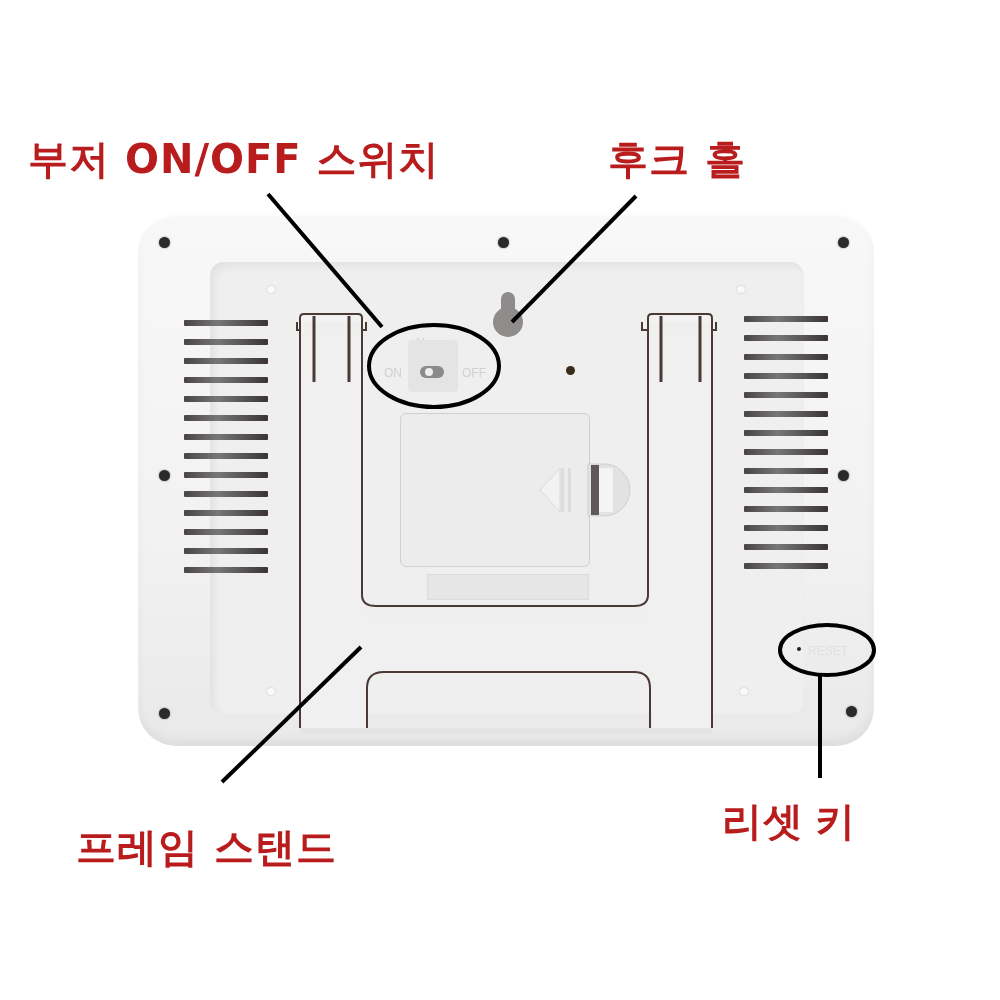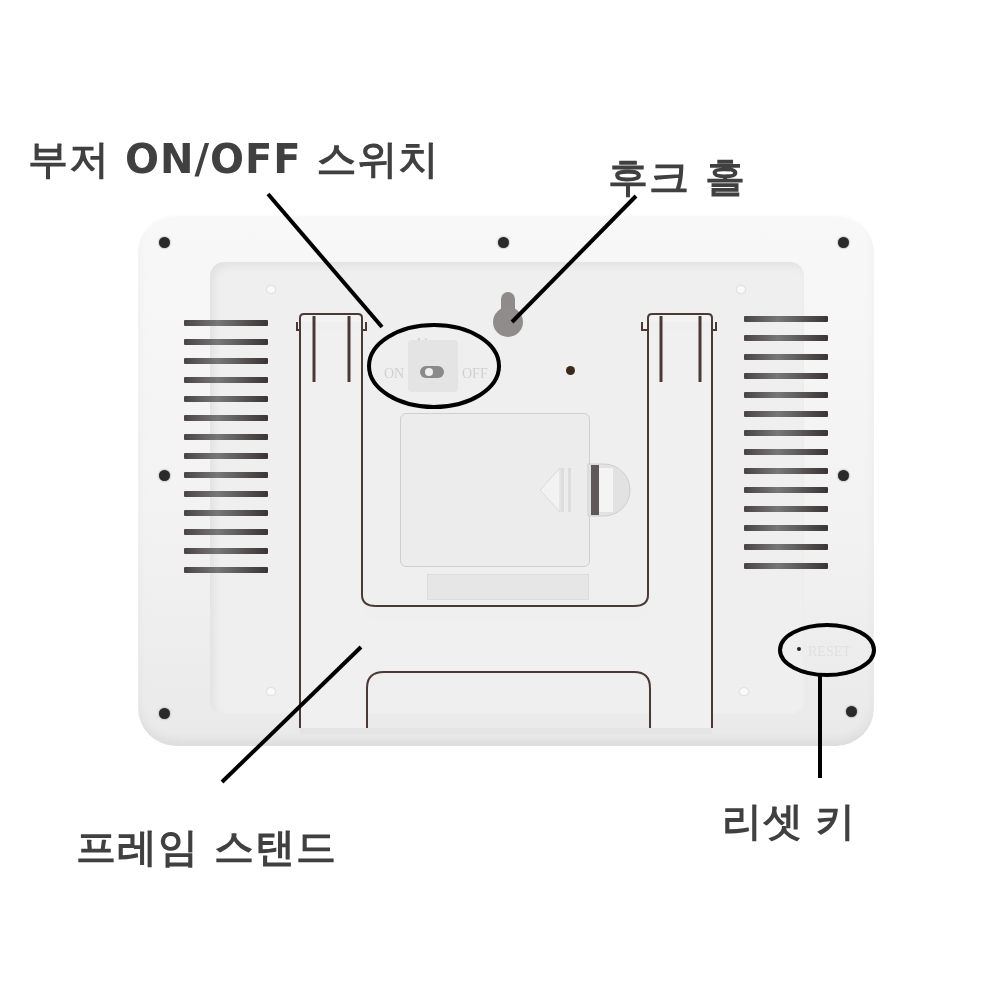--- a/index.html
+++ b/index.html
@@ -1,40 +1,40 @@
 <!DOCTYPE html>
 <html><head>
 <meta charset="utf-8">
 <style>
   html, body { margin:0; padding:0; background:#ffffff; }
   body { width:1000px; height:1000px; position:relative; overflow:hidden; font-family:"DejaVu Sans", sans-serif; }
-  .label { position:absolute; font-weight:bold; font-size:40px; color:#404040; white-space:nowrap; letter-spacing:1px; }
+  .label { position:absolute; font-weight:bold; font-size:40px; color:#b91c1c; white-space:nowrap; letter-spacing:1px; }
   .device { position:absolute; left:138px; top:214px; width:736px; height:532px; border-radius:38px;
     background:linear-gradient(180deg,#f8f8f8 0%,#f2f2f2 60%,#e9e9e9 100%);
     box-shadow: inset 0 -6px 10px rgba(0,0,0,0.05), inset 0 2px 2px rgba(255,255,255,0.9); }
   .inner { position:absolute; left:72px; top:48px; width:594px; height:452px; border-radius:14px;
     background:#efefef; box-shadow: inset 4px 4px 8px rgba(0,0,0,0.06); }
   .screw { position:absolute; width:11px; height:11px; border-radius:50%; background:#2a2a2a; box-shadow:0 0 2px #777; }
   .pip { position:absolute; width:8px; height:7px; border-radius:50%; background:#fafafa; box-shadow:0 0 2px #bbb; }
   .vent { position:absolute; width:84px; height:6px; background:linear-gradient(90deg,#4a4444 0%,#777 40%,#3a3434 100%); border-radius:1px; }
   .hook { position:absolute; left:488px; top:288px; width:40px; height:54px; }
   .led { position:absolute; left:566px; top:366px; width:9px; height:9px; border-radius:50%; background:#3a2a18; }
   .batt { position:absolute; left:400px; top:413px; width:188px; height:152px; border:1px solid #cfcfcf; border-radius:6px; background:#ececec; }
   .batt-strip { position:absolute; left:427px; top:574px; width:160px; height:24px; background:#e6e6e6; border:1px solid #dcdcdc; }
   .switch-box { position:absolute; left:408px; top:340px; width:50px; height:52px; background:#e4e4e4; border-radius:4px; }
   .switch-knob { position:absolute; left:420px; top:366px; width:24px; height:12px; border-radius:6px; background:#8a8a8a; }
   .switch-knob::after { content:""; position:absolute; left:5px; top:2px; width:8px; height:8px; border-radius:50%; background:#eee; }
-  .tiny { position:absolute; font-size:14px; color:#d0d0d0; font-family:Liberation Serif, serif; }
+  .tiny { position:absolute; font-size:12px; color:#d0d0d0; font-family:Liberation Sans, sans-serif; }
   svg.overlay { position:absolute; left:0; top:0; }
 </style>
 </head>
 <body>
 
 <div class="label" style="left:28px;top:132px;">부저 ON/OFF 스위치</div>
-<div class="label" style="left:608px;top:150px;text-align:right;">후크 홀</div>
+<div class="label" style="left:608px;top:132px;text-align:right;">후크 홀</div>
 <div class="label" style="left:76px;top:820px;">프레임 스탠드</div>
 <div class="label" style="left:722px;top:794px;font-family:Liberation Serif, serif;">리셋 키</div>
 
 <div class="device">
   <div class="inner"></div>
 </div>
 
 <div class="screw" style="left:159px;top:237px;"></div>
 <div class="screw" style="left:498px;top:237px;"></div>
 <div class="screw" style="left:838px;top:237px;"></div>

